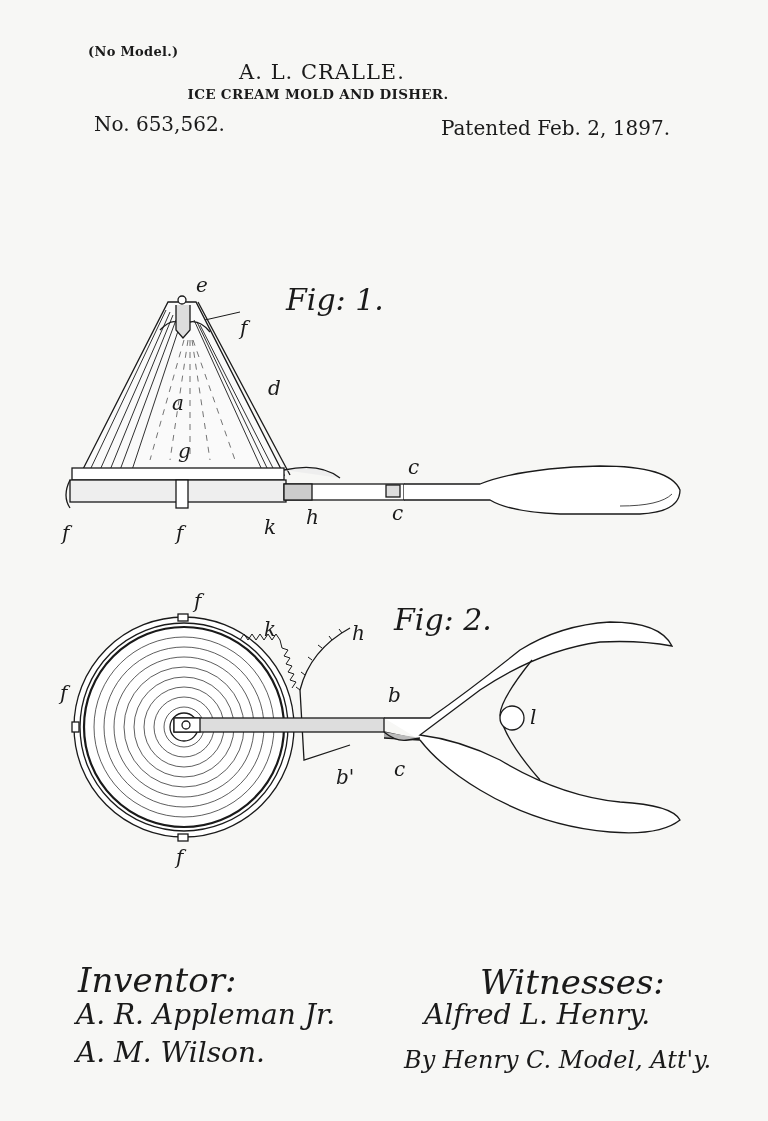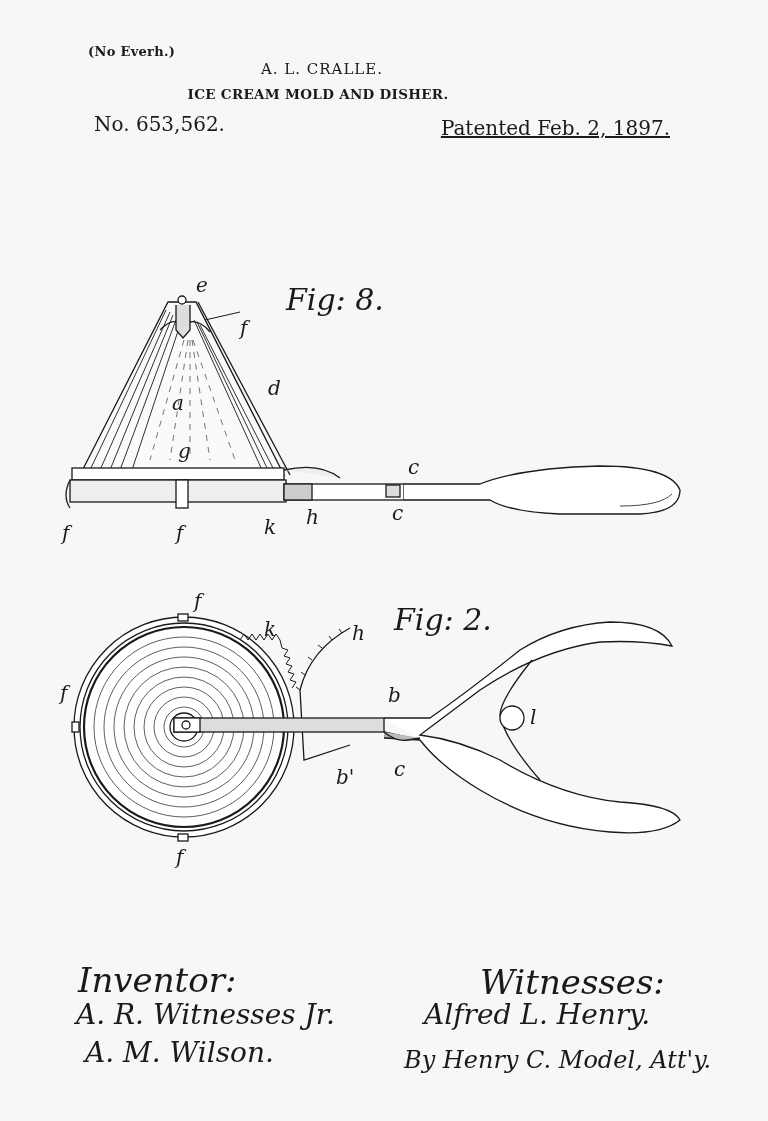--- a/index.html
+++ b/index.html
@@ -1,31 +1,31 @@
 <!DOCTYPE html>
 <html><head>
 <meta charset="utf-8">
 <style>
   html, body { margin:0; padding:0; }
   body { width:768px; height:1121px; background:#f7f7f5; position:relative; overflow:hidden; font-family:"DejaVu Serif", serif; color:#1a1a1a; }
   .abs { position:absolute; }
   .no-model { left:88px; top:44px; font-size:13px; font-weight:bold; letter-spacing:0.3px; }
-  .inventor-name { left:0; width:644px; top:60px; text-align:center; font-size:15px; letter-spacing:1px; }
+  .inventor-name { left:0; width:644px; top:60px; text-align:center; font-size:21px; letter-spacing:1px; }
   .title { left:0; width:636px; top:86px; text-align:center; font-size:13.5px; font-weight:bold; letter-spacing:0.3px; }
   .patent-no { left:94px; top:112px; font-size:20px; }
-  .patent-date { right:98px; top:116px; font-size:20px;text-decoration:underline; }
+  .patent-date { right:98px; top:116px; font-size:20px; }
   .fig-label { font-size:30px; font-style:italic; font-family:"DejaVu Serif", serif; }
   .sig-head { font-size:34px; font-style:italic; font-family:"DejaVu Serif", serif; }
   .sig { font-size:28px; font-style:italic; font-family:"DejaVu Serif", serif; }
   svg.drawing { position:absolute; left:0; top:0; }
 </style>
 </head>
 <body>
 
-<div class="abs no-model">(No Everh.)</div>
+<div class="abs no-model">(No Model.)</div>
 <div class="abs inventor-name">A. L. CRALLE.</div>
 <div class="abs title">ICE CREAM MOLD AND DISHER.</div>
 <div class="abs patent-no">No. 653,562.</div>
 <div class="abs patent-date">Patented Feb. 2, 1897.</div>
 
 <svg class="drawing" width="768" height="1121" viewBox="0 0 768 1121">
   <g stroke="#1a1a1a" fill="none" stroke-width="1.3">
 
     <g>
 
@@ -141,21 +141,21 @@
     <text x="352" y="640">h</text>
     <text x="60" y="700">f</text>
     <text x="388" y="702">b</text>
     <text x="336" y="784">b'</text>
     <text x="394" y="776">c</text>
     <text x="530" y="724">l</text>
     <text x="176" y="864">f</text>
   </g>
 </svg>
 
-<div class="abs fig-label" style="left:286px; top:282px;">Fig: 8.</div>
+<div class="abs fig-label" style="left:286px; top:282px;">Fig: 1.</div>
 <div class="abs fig-label" style="left:394px; top:602px;text-align:right;">Fig: 2.</div>
 
 <div class="abs sig-head" style="left:78px; top:960px;">Inventor:</div>
-<div class="abs sig" style="left:76px; top:998px;">A. R. Witnesses Jr.</div>
-<div class="abs sig" style="left:76px; top:1036px;margin-left:9px;">A. M. Wilson.</div>
+<div class="abs sig" style="left:76px; top:998px;">A. R. Appleman Jr.</div>
+<div class="abs sig" style="left:76px; top:1036px;">A. M. Wilson.</div>
 <div class="abs sig-head" style="left:480px; top:962px;">Witnesses:</div>
 <div class="abs sig" style="left:424px; top:998px;">Alfred L. Henry.</div>
 <div class="abs sig" style="left:404px; top:1046px; font-size:24px;">By Henry C. Model, Att'y.</div>
 
 </body></html>

